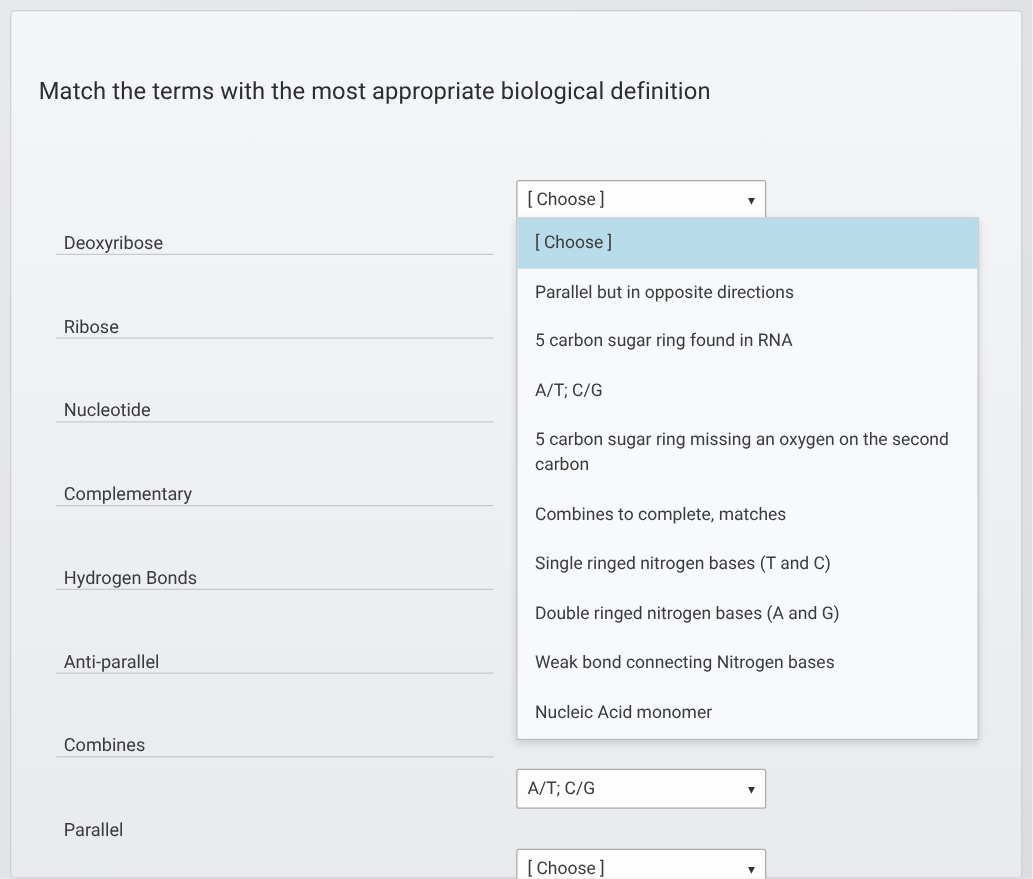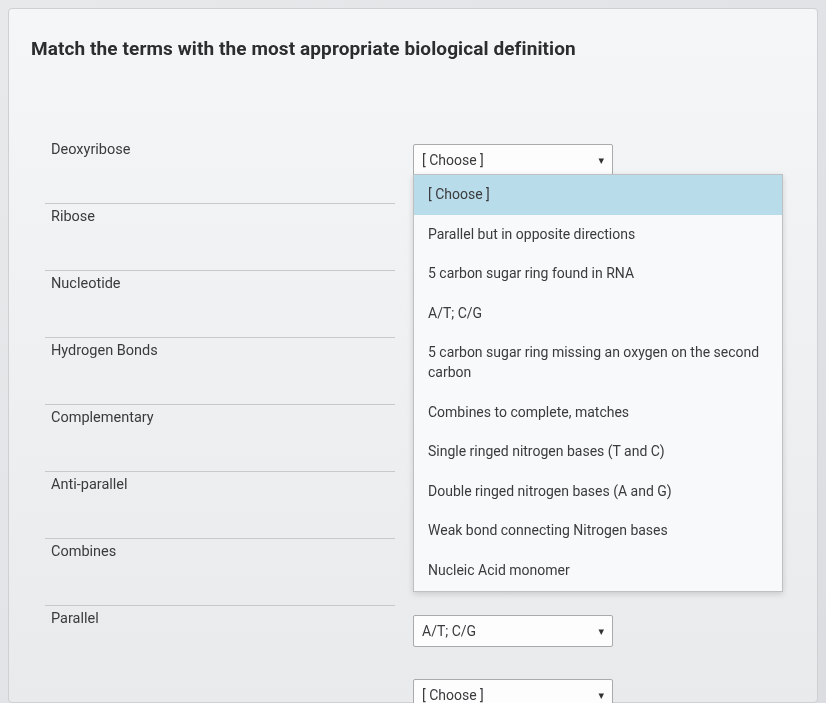--- a/index.html
+++ b/index.html
@@ -20,23 +20,24 @@
       border: 1px solid #cfd0d2;
       border-radius: 4px;
       margin: 8px;
       padding: 28px 22px 0 22px;
       height: 695px;
       position: relative;
     }
     .question-header {
       font-size: 19px;
       color: #2c2d2f;
-      font-weight: 700;
+      font-weight: 400;
       margin-bottom: 38px;
       letter-spacing: 0.1px;
+      margin-top: 24px;
     }
     .select-box {
       width: 200px;
       height: 32px;
       border: 1px solid #a9aaac;
       background: #fdfdfd;
       font-size: 14px;
       color: #3a3b3d;
       padding: 0 8px;
       display: flex;
@@ -90,24 +91,24 @@
     }
     .terms-list {
       position: absolute;
       left: 36px;
       top: 128px;
       width: 350px;
     }
     .term-item {
       font-size: 14.5px;
       color: #3a3b3d;
-      padding: 0 0 10px 6px;
+      padding: 0 0 0 6px;
       height: 67px;
       display: flex;
-      align-items: flex-start;
+      align-items: flex-end;
       border-bottom: 1px solid #c8c9cb;
       margin-bottom: 0;
     }
     .term-item span {
       padding-top: 4px;
     }
     .term-item.last {
       border-bottom: none;
     }
   </style>
@@ -121,24 +122,24 @@
     <div class="term-item">
         <span>Deoxyribose</span>
       </div>
     <div class="term-item">
         <span>Ribose</span>
       </div>
     <div class="term-item">
         <span>Nucleotide</span>
       </div>
     <div class="term-item">
-        <span>Hydrogen Bonds</span>
+        <span>Complementary</span>
       </div>
     <div class="term-item">
-        <span>Complementary</span>
+        <span>Hydrogen Bonds</span>
       </div>
     <div class="term-item">
         <span>Anti-parallel</span>
       </div>
     <div class="term-item">
         <span>Combines</span>
       </div>
     <div class="term-item last">
         <span>Parallel</span>
       </div>

